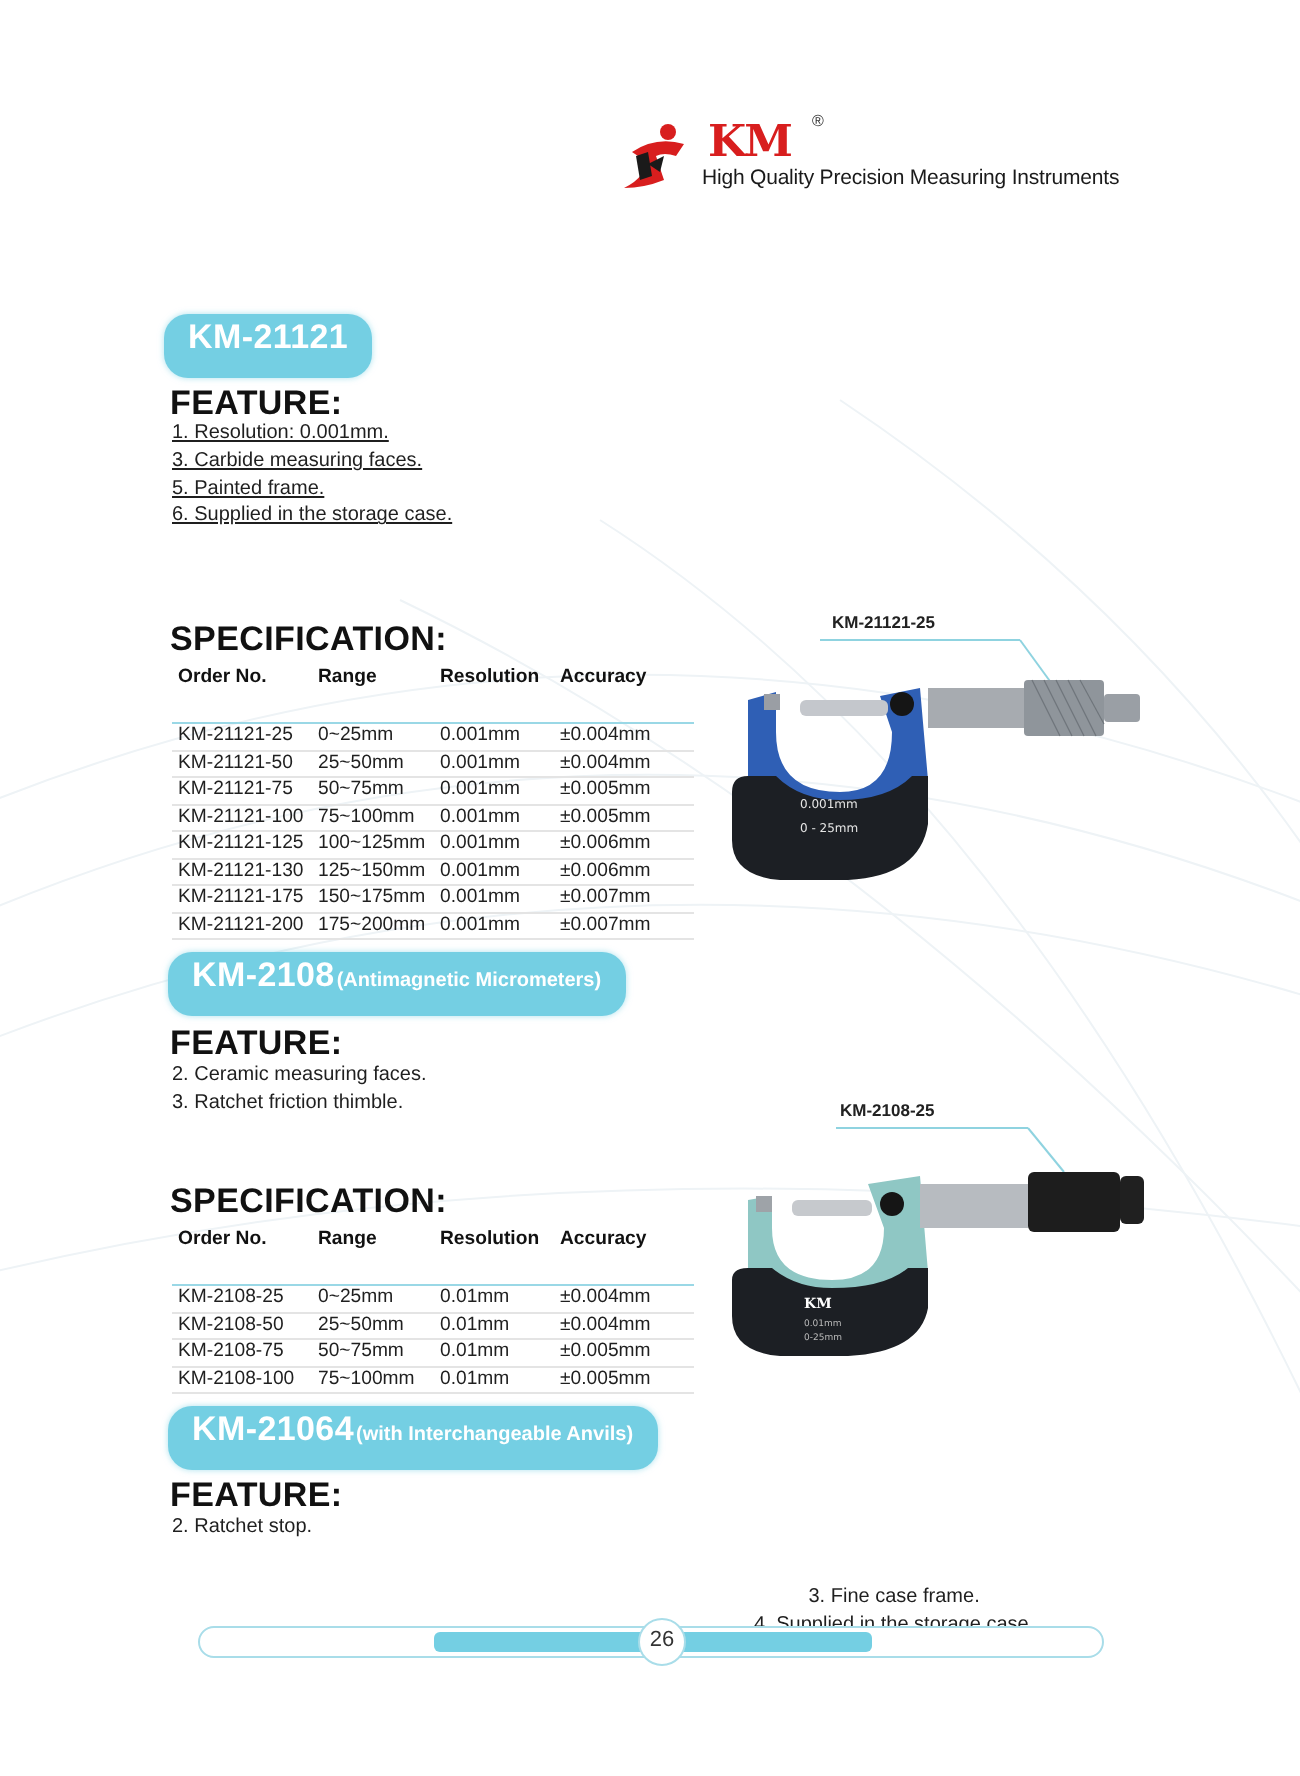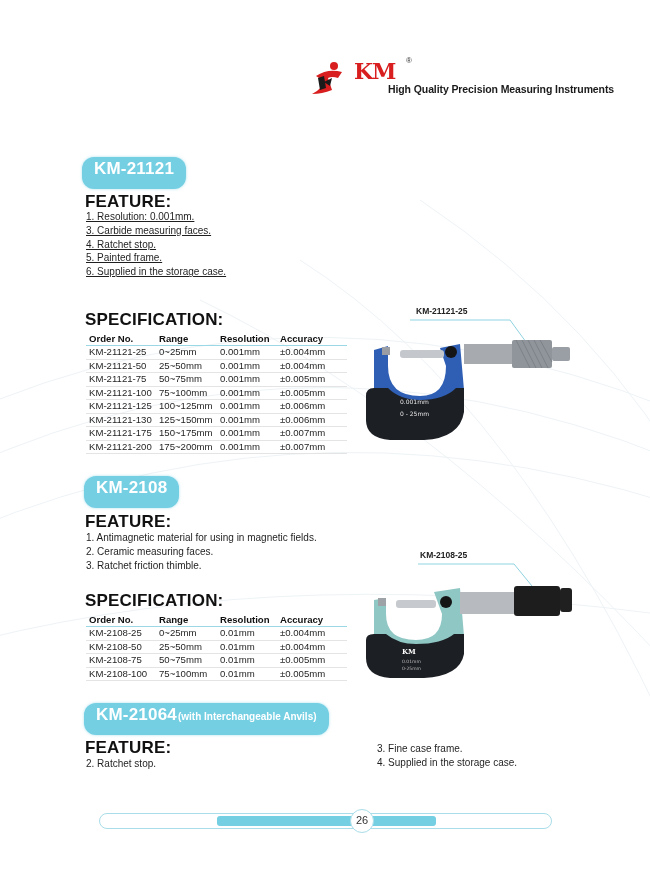--- a/index.html
+++ b/index.html
@@ -6,44 +6,44 @@
   html, body { width: 650px; height: 888px; background: #ffffff; overflow: hidden; }
   body { position: relative; font-family: "Liberation Sans", "DejaVu Sans", sans-serif; color: #1a1a1a; }
 
   .bg-arcs { position: absolute; left: 0; top: 0; width: 650px; height: 888px; pointer-events: none; }
 
   
   .header { position: absolute; left: 310px; top: 56px; width: 280px; height: 44px; }
   .logo-mark { position: absolute; left: 0; top: 4px; width: 42px; height: 36px; }
   .logo-text { position: absolute; left: 44px; top: 2px; font-size: 22px; font-weight: bold; color: #d81e1e; letter-spacing: -1px; font-family: "DejaVu Serif", serif; }
   .logo-reg { position: absolute; left: 96px; top: 0px; font-size: 8px; color: #333; }
-  .tagline { position: absolute; left: 41px; top: 27px; font-size: 10.5px; font-weight: bold; color: #1a1a1a; white-space: nowrap; letter-spacing: -0.1px; margin-left: 37px; }
+  .tagline { position: absolute; left: 41px; top: 27px; font-size: 10.5px; font-weight: normal; color: #1a1a1a; white-space: nowrap; letter-spacing: -0.1px; }
 
   
   .badge { position: absolute; height: 32px; border-radius: 12px; background: #74cfe3; color: #ffffff; font-weight: bold; display: flex; align-items: baseline; padding: 0 12px; white-space: nowrap; box-shadow: 0 0 3px rgba(116,207,227,0.6); }
   .badge .model { font-size: 17px; line-height: 24px; letter-spacing: 0.2px; }
   .badge .sub { font-size: 10px; line-height: 24px; margin-left: 1px; }
 
   .section-title { position: absolute; font-size: 17px; font-weight: bold; color: #111; letter-spacing: 0.2px; }
   .feature-list { position: absolute; list-style: none; font-size: 10px; line-height: 13.8px; color: #1f1f1f; }
 
   
   .spec-table { position: absolute; border-collapse: collapse; font-size: 9.6px; color: #1f1f1f; }
-  .spec-table th { text-align: left; font-weight: bold; padding: 0 0 0 3px; height: 13px; line-height: 13px; border-bottom: 1.5px solid #9ad8e6; color: #111; }
+  .spec-table th { text-align: left; font-weight: bold; padding: 0 0 16px 3px; height: 13px; line-height: 13px; border-bottom: 1.5px solid #9ad8e6; color: #111; }
   .spec-table td { padding: 0 0 0 3px; height: 13px; line-height: 12.5px; border-bottom: 1px solid #e4e4e4; white-space: nowrap; }
   .c1 { width: 70px; } .c2 { width: 61px; margin-top: 40px; } .c3 { width: 60px; } .c4 { width: 70px; }
 
   
   .callout { position: absolute; font-size: 8.5px; font-weight: bold; color: #222; }
   .product { position: absolute; }
 
   
   .pager { position: absolute; left: 99px; top: 813px; width: 453px; height: 16px; border: 1.5px solid #a9dde9; border-radius: 8px; background: #fff; }
   .pager-fill { position: absolute; left: 117px; top: 2px; width: 219px; height: 10px; border-radius: 3px; background: #74cfe3; }
-  .page-num { position: absolute; left: 319px; top: 809px; width: 24px; height: 24px; border-radius: 50%; background: #ffffff; border: 1.5px solid #a9dde9; font-size: 11px; text-align: center; line-height: 21px; color: #333; margin-left: 31px; }
+  .page-num { position: absolute; left: 319px; top: 809px; width: 24px; height: 24px; border-radius: 50%; background: #ffffff; border: 1.5px solid #a9dde9; font-size: 11px; text-align: center; line-height: 21px; color: #333; }
 </style>
 </head>
 <body>
 
 <svg class="bg-arcs" viewBox="0 0 650 888">
   <g fill="none" stroke="#eef3f6" stroke-width="1">
     <path d="M-50 420 Q 325 250 720 430"></path>
     <path d="M-40 470 Q 330 300 720 480"></path>
     <path d="M-30 530 Q 330 380 720 520"></path>
     <path d="M200 300 Q 450 420 700 700"></path>
@@ -66,21 +66,20 @@
 </div>
 
 <div class="badge" style="left:82px; top:157px;">
   <span class="model">KM-21121</span>
 </div>
 
 <div class="section-title" style="left:85px; top:192px;">FEATURE:</div>
 <ul class="feature-list" style="left:86px; top:210px;text-decoration:underline;">
   <li>1. Resolution: 0.001mm.</li>
   <li>3. Carbide measuring faces.</li>
-  <li>4. Ratchet stop.</li>
   <li>5. Painted frame.</li>
   <li>6. Supplied in the storage case.</li>
 </ul>
 
 <div class="section-title" style="left:85px; top:310px;">SPECIFICATION:</div>
 <table class="spec-table" style="left:86px; top:332px;">
   <thead>
     <tr>
       <th class="c1">Order No.</th>
       <th class="c2">Range</th>
@@ -161,25 +160,25 @@
       <line x1="162" y1="40" x2="176" y2="68"></line>
       <line x1="168" y1="40" x2="182" y2="68"></line>
       <line x1="174" y1="40" x2="188" y2="68"></line>
       <line x1="180" y1="40" x2="192" y2="62"></line>
   </g>
   <rect x="192" y="47" width="18" height="14" rx="2" fill="#9a9fa5"></rect>
 </svg>
 
 <div class="badge" style="left:84px; top:476px;">
   <span class="model">KM-2108</span>
+  <span class="sub">(Antimagnetic Micrometers)</span>
 </div>
 
 <div class="section-title" style="left:85px; top:512px;">FEATURE:</div>
 <ul class="feature-list" style="left:86px; top:531px;">
-  <li>1. Antimagnetic material for using in magnetic fields.</li>
   <li>2. Ceramic measuring faces.</li>
   <li>3. Ratchet friction thimble.</li>
 </ul>
 
 <div class="section-title" style="left:85px; top:591px;">SPECIFICATION:</div>
 <table class="spec-table" style="left:86px; top:613px;">
   <thead>
     <tr>
       <th class="c1">Order No.</th>
       <th class="c2">Range</th>
@@ -237,21 +236,21 @@
 
 <div class="badge" style="left:84px; top:703px;">
   <span class="model">KM-21064</span>
   <span class="sub">(with Interchangeable Anvils)</span>
 </div>
 
 <div class="section-title" style="left:85px; top:738px;">FEATURE:</div>
 <ul class="feature-list" style="left:86px; top:757px;">
   <li>2. Ratchet stop.</li>
 </ul>
-<ul class="feature-list" style="left:377px; top:742px;">
+<ul class="feature-list" style="left:377px; top:792px;text-align:center;">
   <li>3. Fine case frame.</li>
   <li>4. Supplied in the storage case.</li>
 </ul>
 
 <div class="pager">
   <div class="pager-fill"></div>
 </div>
 <div class="page-num">26</div>
 
 </body></html>

